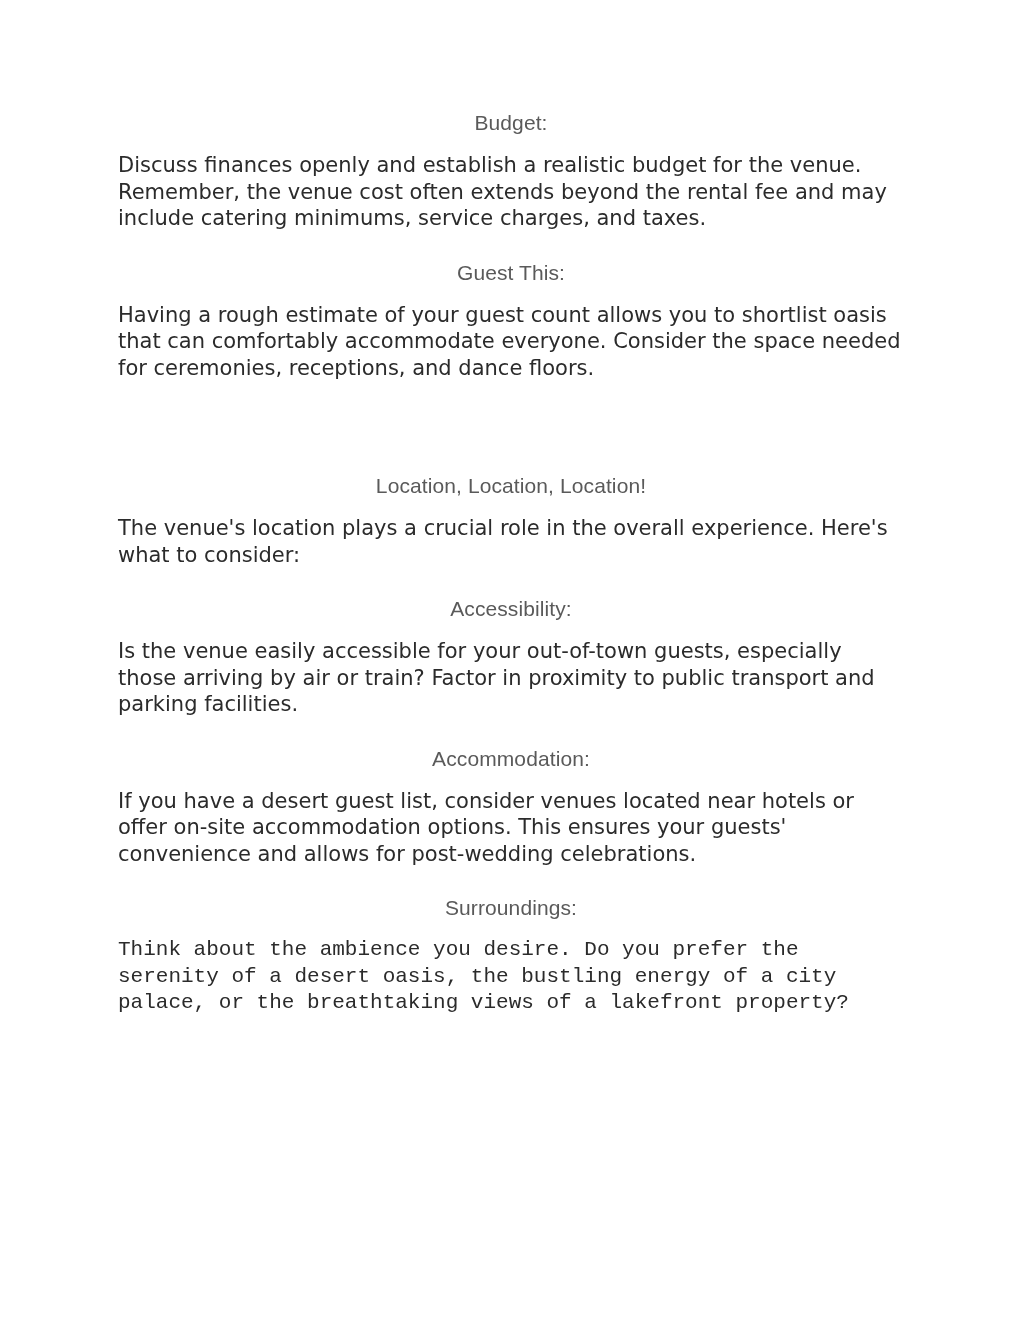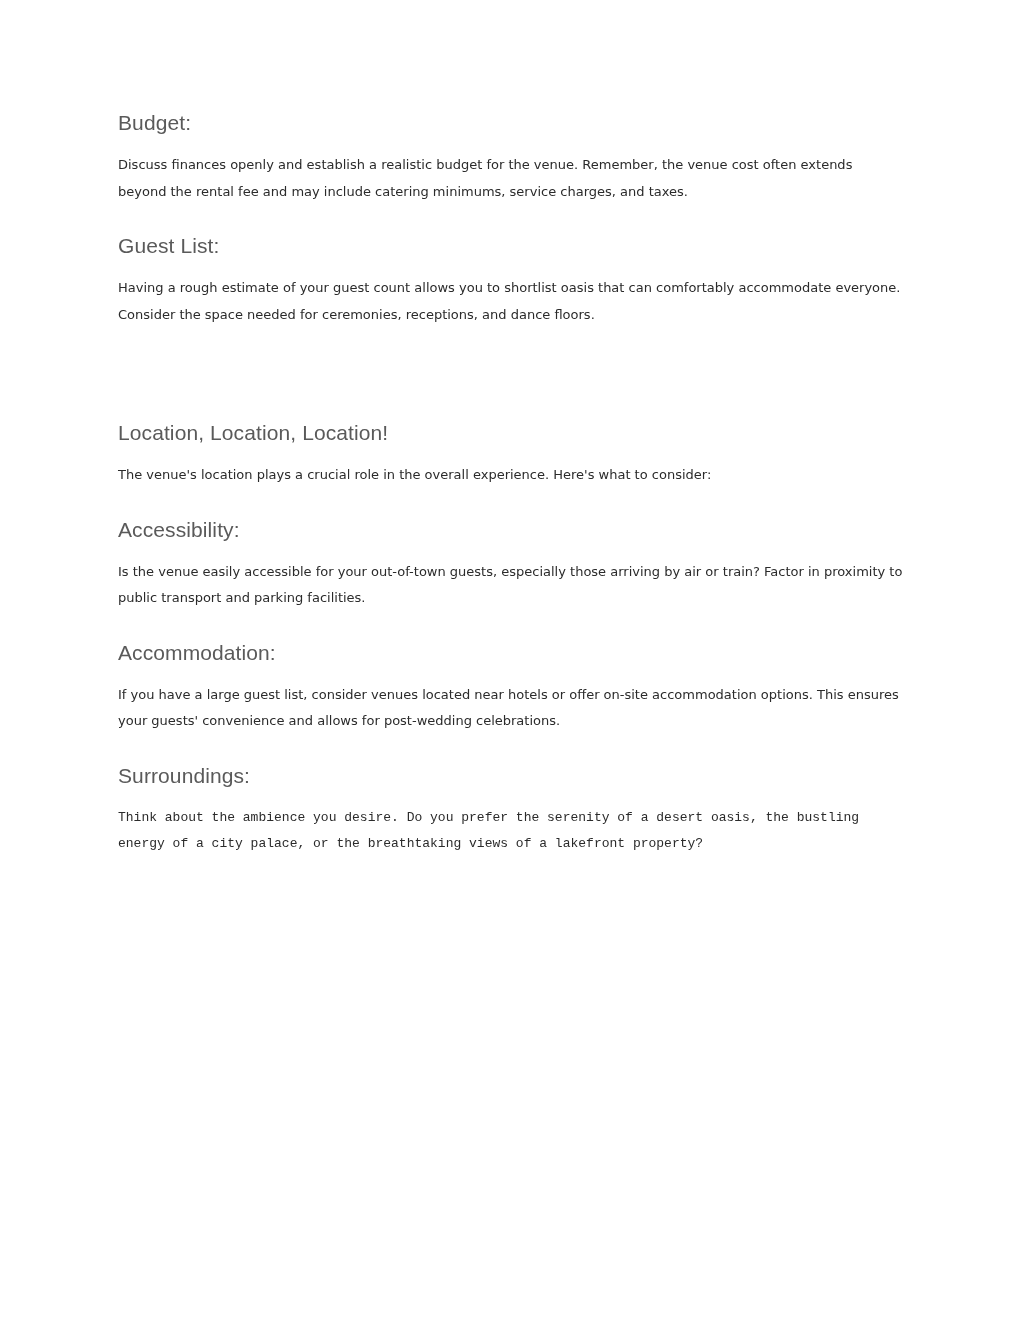--- a/index.html
+++ b/index.html
@@ -24,24 +24,25 @@
     width: 786px;
   }
   h2.section-heading {
     font-family: "Liberation Sans", sans-serif;
     font-weight: normal;
     font-size: 21px;
     line-height: 26px;
     color: #5a5a5a;
     margin: 0 0 11px 0;
     letter-spacing: 0.1px;
+    text-align: center;
   }
   p.section-body {
     font-family: "DejaVu Sans", sans-serif;
-    font-size: 13px;
+    font-size: 21px;
     line-height: 26.5px;
     color: #2b2b2b;
     margin: 16px 0 28px 0;
   }
   .block:last-child p.section-body {
     margin-bottom: 0;
     font-family: Liberation Mono, monospace;
   }
   .gap-block {
     height: 64px;
@@ -52,42 +53,42 @@
 
 <div class="page">
   <div class="content">
 
     <div class="block">
       <h2 class="section-heading">Budget:</h2>
       <p class="section-body">Discuss finances openly and establish a realistic budget for the venue. Remember, the venue cost often extends beyond the rental fee and may include catering minimums, service charges, and taxes.</p>
     </div>
 
     <div class="block">
-      <h2 class="section-heading">Guest List:</h2>
+      <h2 class="section-heading">Guest This:</h2>
       <p class="section-body">Having a rough estimate of your guest count allows you to shortlist oasis that can comfortably accommodate everyone. Consider the space needed for ceremonies, receptions, and dance floors.</p>
     </div>
 
     <div class="block">
     </div>
 
     <div class="gap-block"></div>
 
     <div class="block">
       <h2 class="section-heading">Location, Location, Location!</h2>
       <p class="section-body">The venue's location plays a crucial role in the overall experience. Here's what to consider:</p>
     </div>
 
     <div class="block">
       <h2 class="section-heading">Accessibility:</h2>
       <p class="section-body">Is the venue easily accessible for your out-of-town guests, especially those arriving by air or train? Factor in proximity to public transport and parking facilities.</p>
     </div>
 
     <div class="block">
       <h2 class="section-heading">Accommodation:</h2>
-      <p class="section-body">If you have a large guest list, consider venues located near hotels or offer on-site accommodation options. This ensures your guests' convenience and allows for post-wedding celebrations.</p>
+      <p class="section-body">If you have a desert guest list, consider venues located near hotels or offer on-site accommodation options. This ensures your guests' convenience and allows for post-wedding celebrations.</p>
     </div>
 
     <div class="block">
       <h2 class="section-heading">Surroundings:</h2>
       <p class="section-body">Think about the ambience you desire. Do you prefer the serenity of a desert oasis, the bustling energy of a city palace, or the breathtaking views of a lakefront property?</p>
     </div>
 
   </div>
 </div>
 

